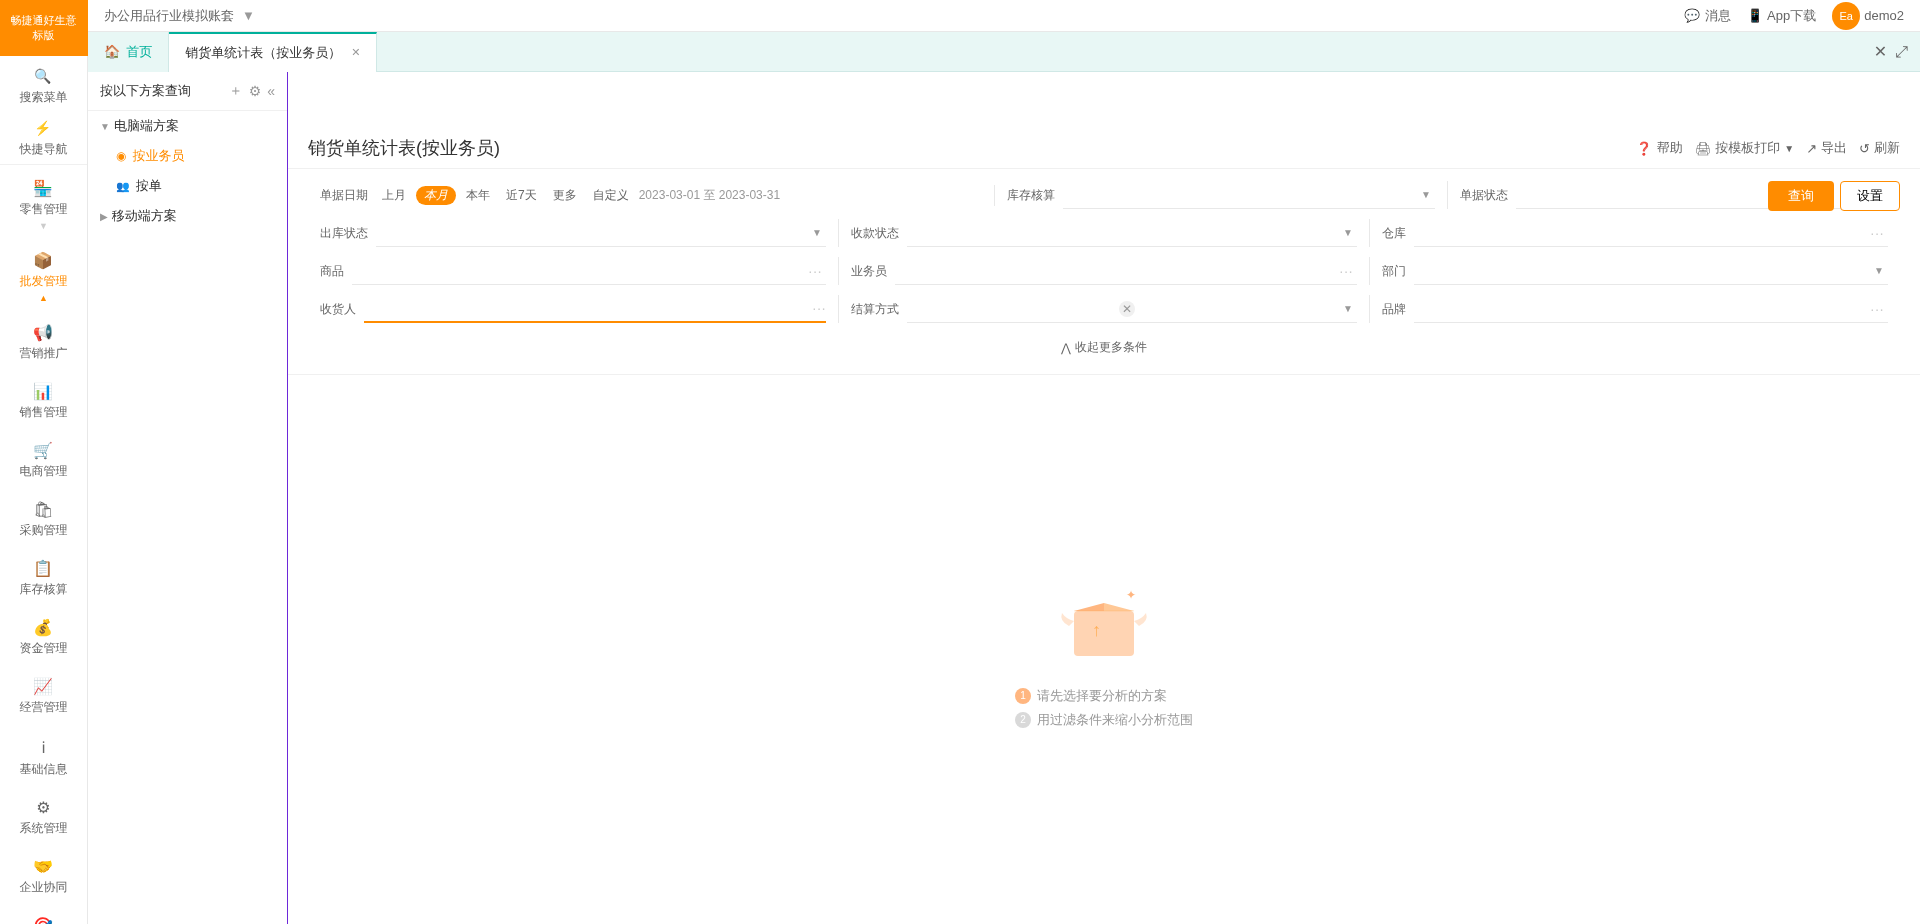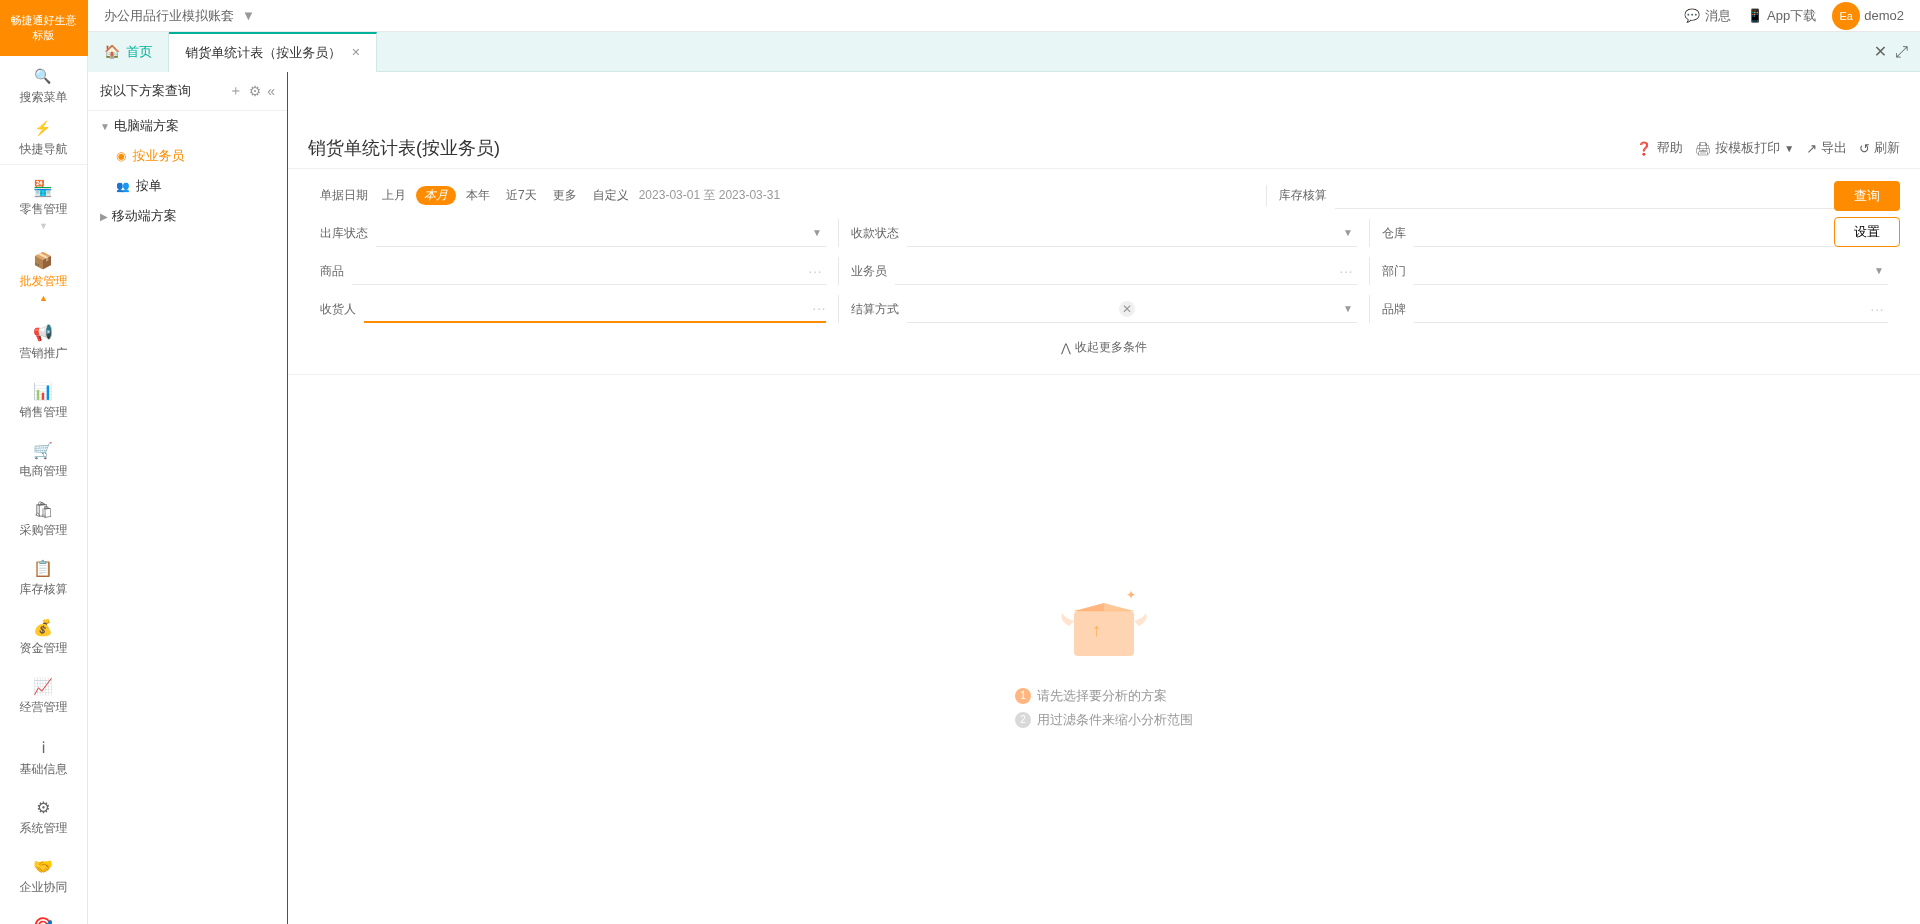--- a/index.html
+++ b/index.html
@@ -84,21 +84,21 @@
     .table-area { flex: 1; display: flex; flex-direction: column; align-items: center; justify-content: center; overflow: auto; }
     .empty-state { display: flex; flex-direction: column; align-items: center; gap: 16px; }
     .empty-icon { width: 100px; height: 100px; position: relative; }
     .empty-tips { display: flex; flex-direction: column; gap: 6px; }
     .empty-tip { display: flex; align-items: center; gap: 6px; font-size: 13px; color: #999; }
     .tip-num { width: 16px; height: 16px; background: #ccc; border-radius: 50%; color: #fff; font-size: 10px; display: flex; align-items: center; justify-content: center; flex-shrink: 0; }
     .tip-num.n1 { background: #ffb680; }
     .tip-num.n2 { background: #d9d9d9; }
 
     .filter-area-wrapper { position: relative; }
-    .right-buttons { position: absolute; right: 20px; top: 12px; display: flex; flex-direction: column; gap: 6px; z-index: 10; }
+    .right-buttons { position: absolute; right: 20px; top: 12px; display: flex; flex-direction: row; gap: 6px; z-index: 10; }
   </style>
 </head>
 <body>
 
 <div class="sidebar">
   <div class="sidebar-logo">
     <div class="sidebar-logo-text">
       <div>畅捷通好生意</div>
       <div>标版</div>
     </div>
@@ -296,20 +296,27 @@
             </div>
 
             <div class="filter-item" style="flex: 1;">
               <span class="filter-label">库存核算</span>
               <div class="select-control">
                 <span></span>
                 <span class="select-arrow">▼</span>
               </div>
             </div>
 
+            <div class="filter-item" style="flex: 1; border-right: none;">
+              <span class="filter-label">单据状态</span>
+              <div class="select-control">
+                <span></span>
+                <span class="select-arrow">▼</span>
+              </div>
+            </div>
           </div>
 
           <div class="filter-row">
 
             <div class="filter-item" style="flex:1;">
               <span class="filter-label">出库状态</span>
               <div class="select-control">
                 <span></span>
                 <span class="select-arrow">▼</span>
               </div>

